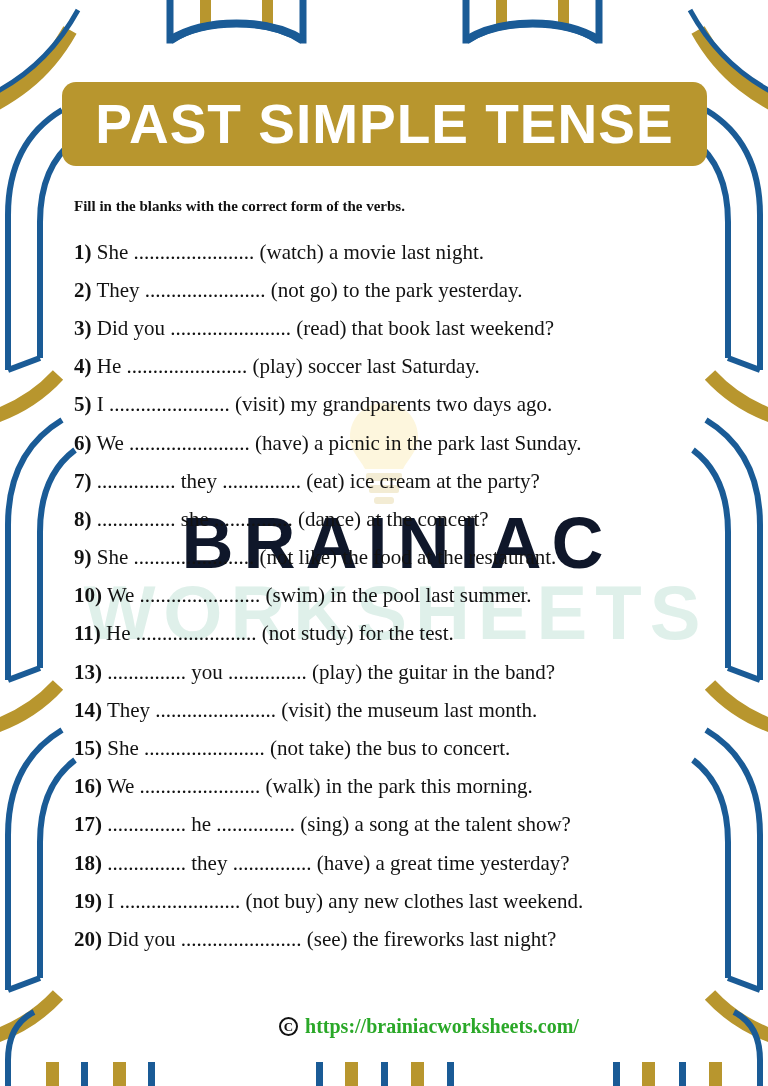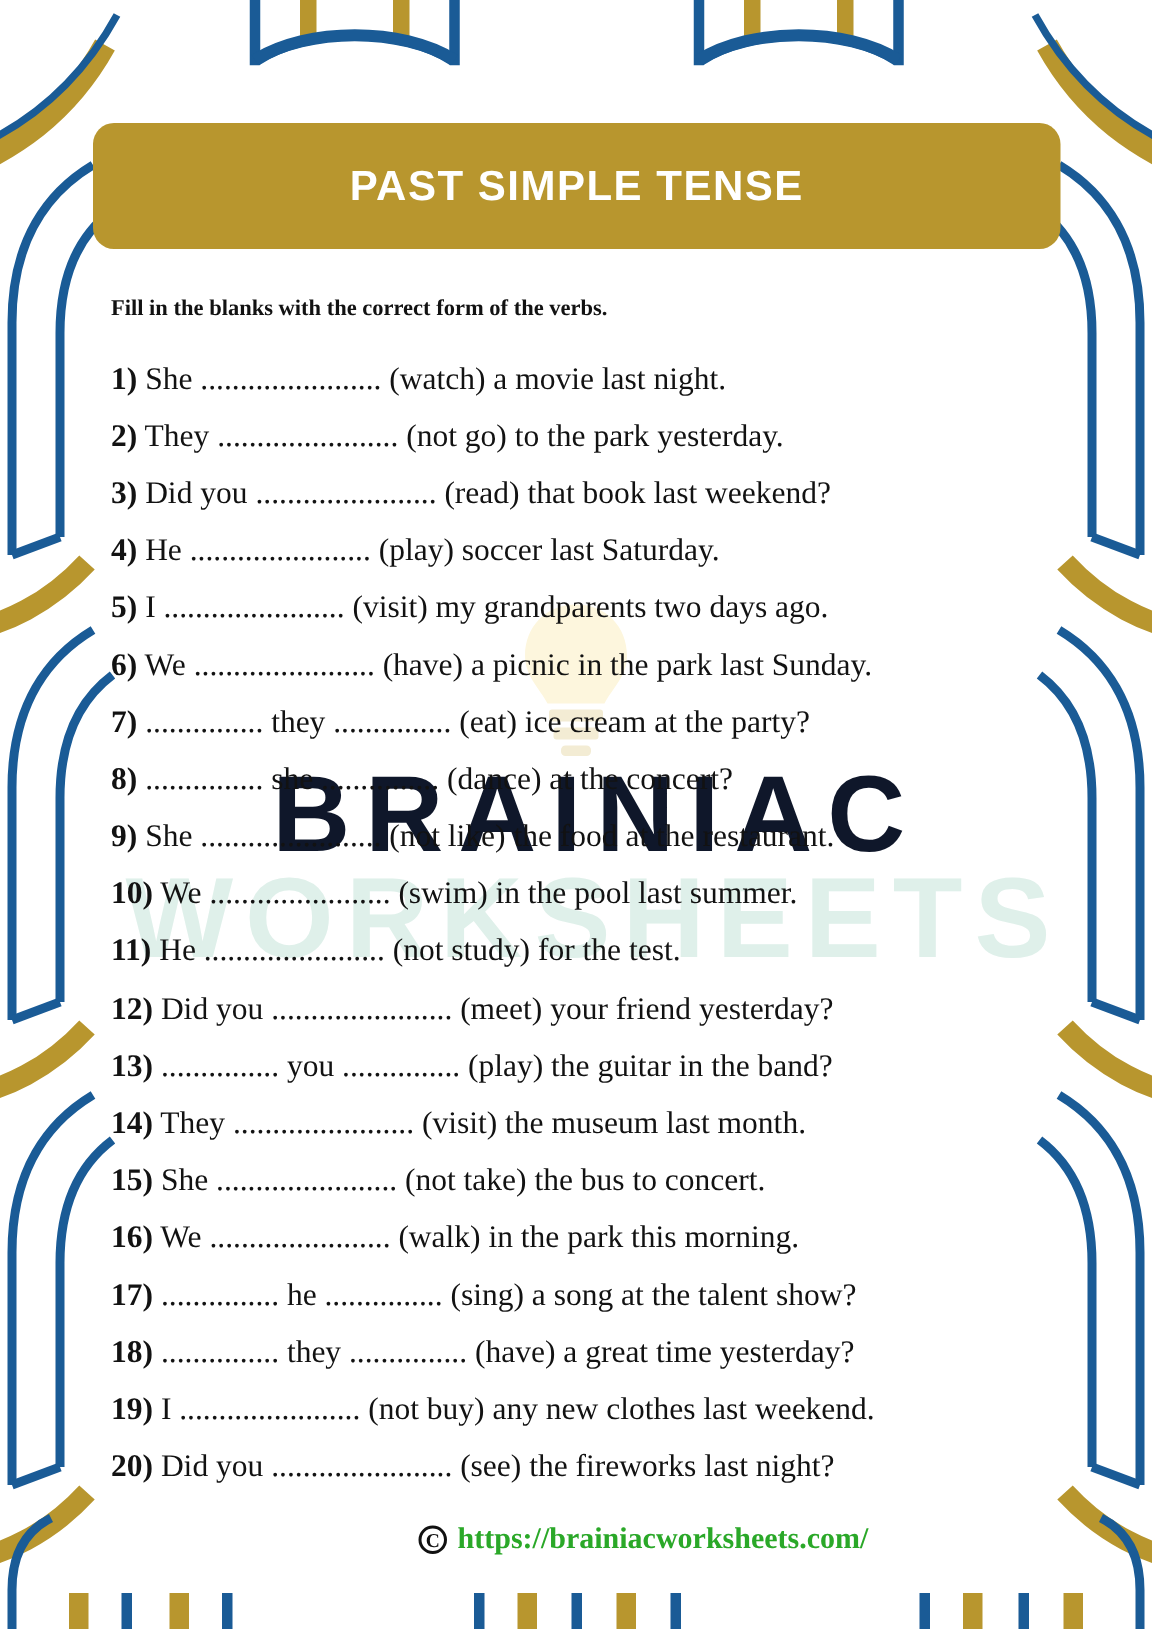--- a/index.html
+++ b/index.html
@@ -59,21 +59,21 @@
     height:84px;
     background:#b8962e;
     border-radius:14px;
     display:flex;
     align-items:center;
     justify-content:center;
   }
   .title-banner h1 {
     font-family:"Liberation Sans", sans-serif;
     font-weight:bold;
-    font-size:28px;
+    font-size:55px;
     color:#ffffff;
     letter-spacing:1px;
     white-space:nowrap;
   }
 
   .instructions {
     margin-top:32px;
     margin-left:12px;
     font-family:"Liberation Serif", serif;
     font-weight:bold;
@@ -238,21 +238,20 @@
     <li class="q-row"><span class="q-num">2)</span> <span>They ....................... (not go) to the park yesterday.</span></li>
     <li class="q-row"><span class="q-num">3)</span> <span>Did you ....................... (read) that book last weekend?</span></li>
     <li class="q-row"><span class="q-num">4)</span> <span>He ....................... (play) soccer last Saturday.</span></li>
     <li class="q-row"><span class="q-num">5)</span> <span>I ....................... (visit) my grandparents two days ago.</span></li>
     <li class="q-row"><span class="q-num">6)</span> <span>We ....................... (have) a picnic in the park last Sunday.</span></li>
     <li class="q-row"><span class="q-num">7)</span> <span>............... they ............... (eat) ice cream at the party?</span></li>
     <li class="q-row"><span class="q-num">8)</span> <span>............... she ............... (dance) at the concert?</span></li>
     <li class="q-row"><span class="q-num">9)</span> <span>She ....................... (not like) the food at the restaurant.</span></li>
     <li class="q-row"><span class="q-num">10)</span> <span>We ....................... (swim) in the pool last summer.</span></li>
     <li class="q-row"><span class="q-num">11)</span> <span>He ....................... (not study) for the test.</span></li>
-    <li class="q-row"><span class="q-num">12)</span> <span>Did you ....................... (meet) your friend yesterday?</span></li>
     <li class="q-row"><span class="q-num">13)</span> <span>............... you ............... (play) the guitar in the band?</span></li>
     <li class="q-row"><span class="q-num">14)</span> <span>They ....................... (visit) the museum last month.</span></li>
     <li class="q-row"><span class="q-num">15)</span> <span>She ....................... (not take) the bus to concert.</span></li>
     <li class="q-row"><span class="q-num">16)</span> <span>We ....................... (walk) in the park this morning.</span></li>
     <li class="q-row"><span class="q-num">17)</span> <span>............... he ............... (sing) a song at the talent show?</span></li>
     <li class="q-row"><span class="q-num">18)</span> <span>............... they ............... (have) a great time yesterday?</span></li>
     <li class="q-row"><span class="q-num">19)</span> <span>I ....................... (not buy) any new clothes last weekend.</span></li>
     <li class="q-row"><span class="q-num">20)</span> <span>Did you ....................... (see) the fireworks last night?</span></li>
   </ol>
 </div>

